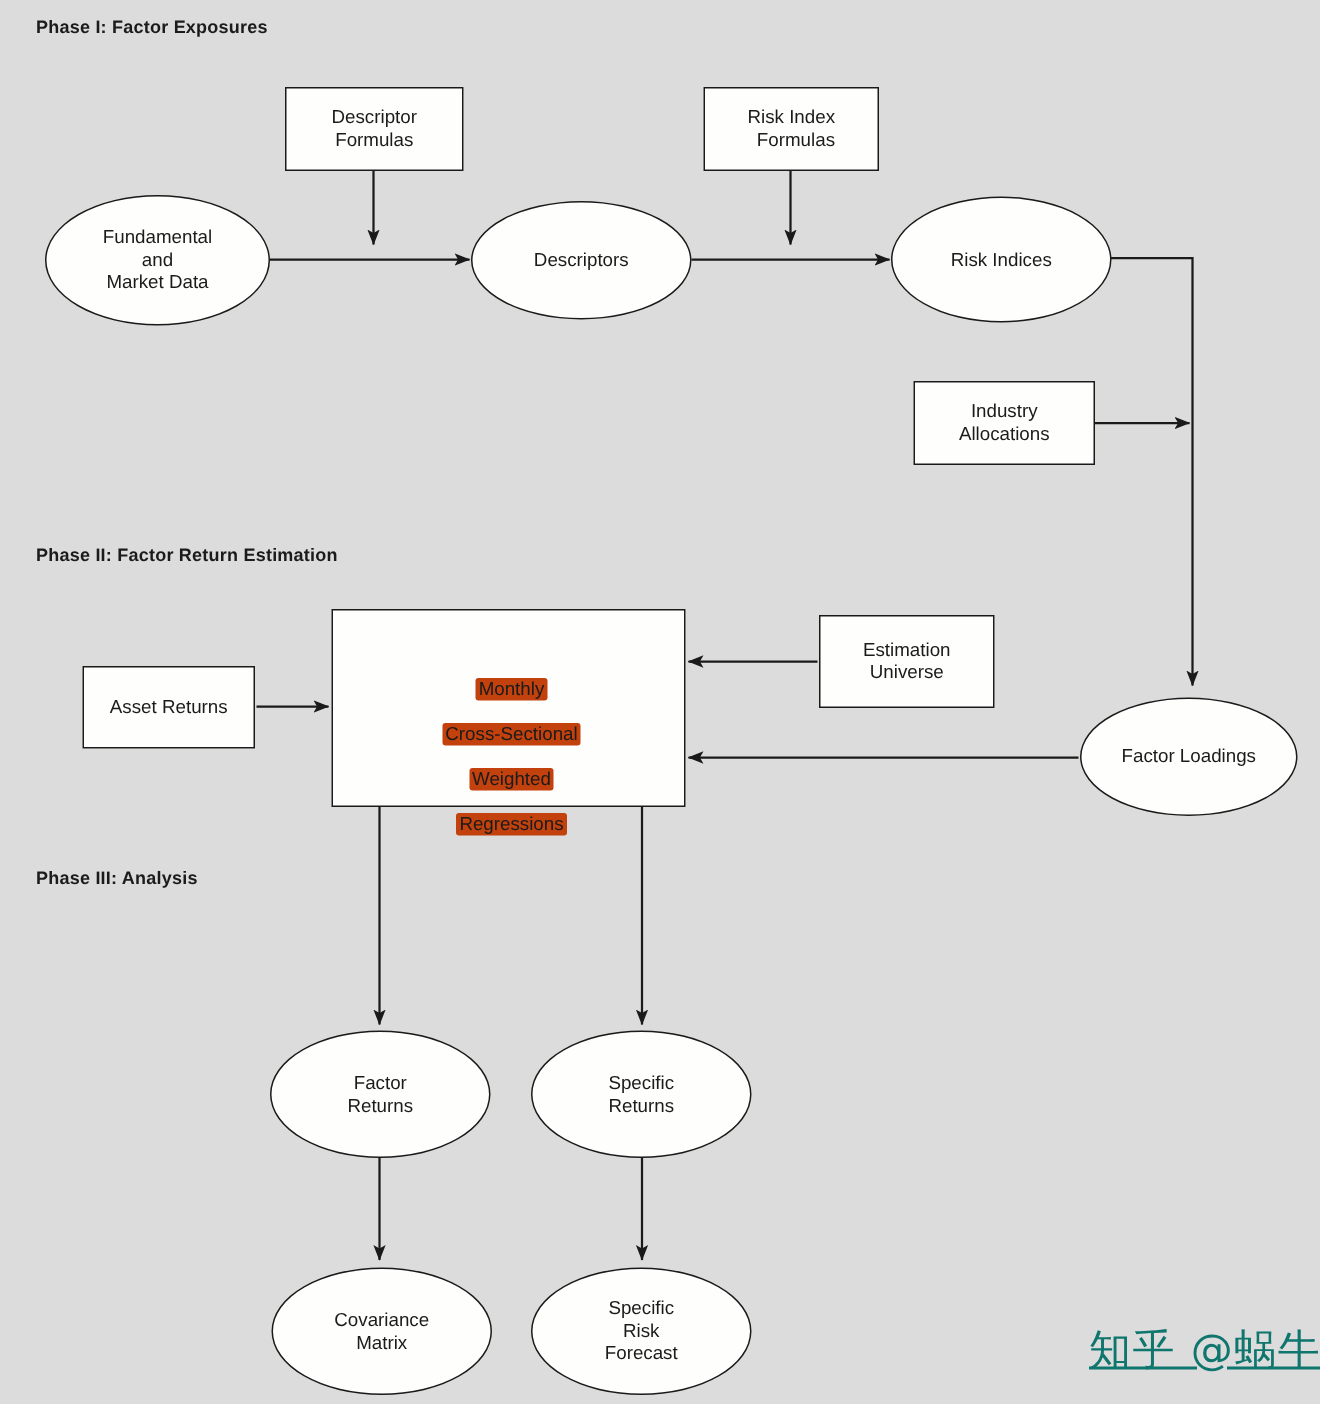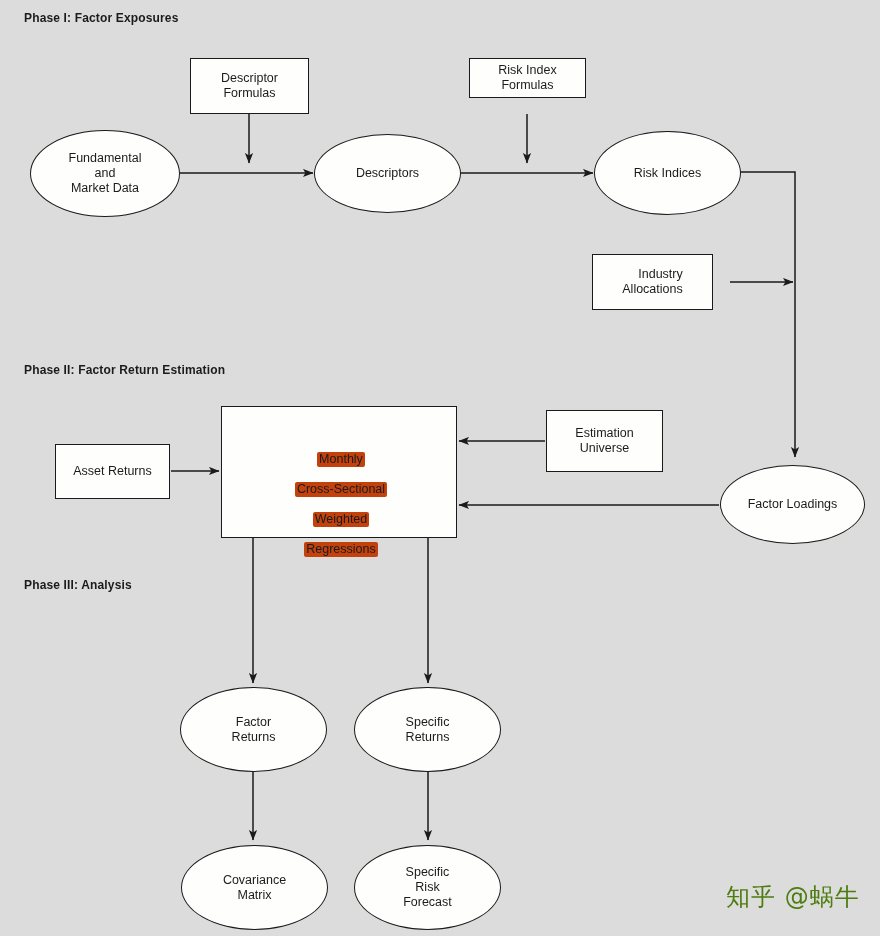--- a/index.html
+++ b/index.html
@@ -69,26 +69,27 @@
     margin-left: 4px;
   }
   .hl-line {
     display: inline-block;
     background: #c2410c;
     padding: 0 2px;
     border-radius: 2px;
   }
   .watermark {
     position: absolute;
-    font-size: 24px;
-    color: #4d7c0f;
+    font-size: 28px;
+    color: #0f766e;
     font-family: "DejaVu Sans", sans-serif;
     white-space: nowrap;
     letter-spacing: 1px;
     user-select: none;
+    text-decoration: underline;
   }
 </style>
 </head>
 <body>
 
 <div id="canvas">
 
   <svg id="connectors" viewBox="0 0 880 936" width="880" height="936">
     <defs>
       <marker id="arrow" markerWidth="11" markerHeight="9" refX="10" refY="4.5" orient="auto" markerUnits="userSpaceOnUse">
@@ -127,40 +128,40 @@
 
   <div class="phase-heading" style="left:24px; top:11px;">Phase I: Factor Exposures</div>
   <div class="phase-heading" style="left:24px; top:363px;">Phase II: Factor Return Estimation</div>
   <div class="phase-heading" style="left:24px; top:578px;">Phase III: Analysis</div>
 
   <div class="node rect" style="left:190px; top:58px; width:119px; height:56px;">
     <span class="label">Descriptor
 Formulas</span>
   </div>
 
-  <div class="node rect" style="left:469px; top:58px; width:117px; height:40px;">
+  <div class="node rect" style="left:469px; top:58px; width:117px; height:56px;text-align:right;">
     <span class="label">Risk Index
 Formulas</span>
   </div>
 
   <div class="node ellipse" style="left:30px; top:130px; width:150px; height:87px;">
     <span class="label">Fundamental
 and
 Market Data</span>
   </div>
 
   <div class="node ellipse" style="left:314px; top:134px; width:147px; height:79px;">
     <span class="label">Descriptors</span>
   </div>
 
   <div class="node ellipse" style="left:594px; top:131px; width:147px; height:84px;justify-content:center;">
     <span class="label">Risk Indices</span>
   </div>
 
-  <div class="node rect" style="left:592px; top:254px; width:121px; height:56px;text-align:right;">
+  <div class="node rect" style="left:609px; top:254px; width:121px; height:56px;">
     <span class="label">Industry
 Allocations</span>
   </div>
 
   <div class="node rect" style="left:55px; top:444px; width:115px; height:55px;">
     <span class="label">Asset Returns</span>
   </div>
 
   <div class="node rect process" style="left:221px; top:406px; width:236px; height:132px;">
     <span class="label">

